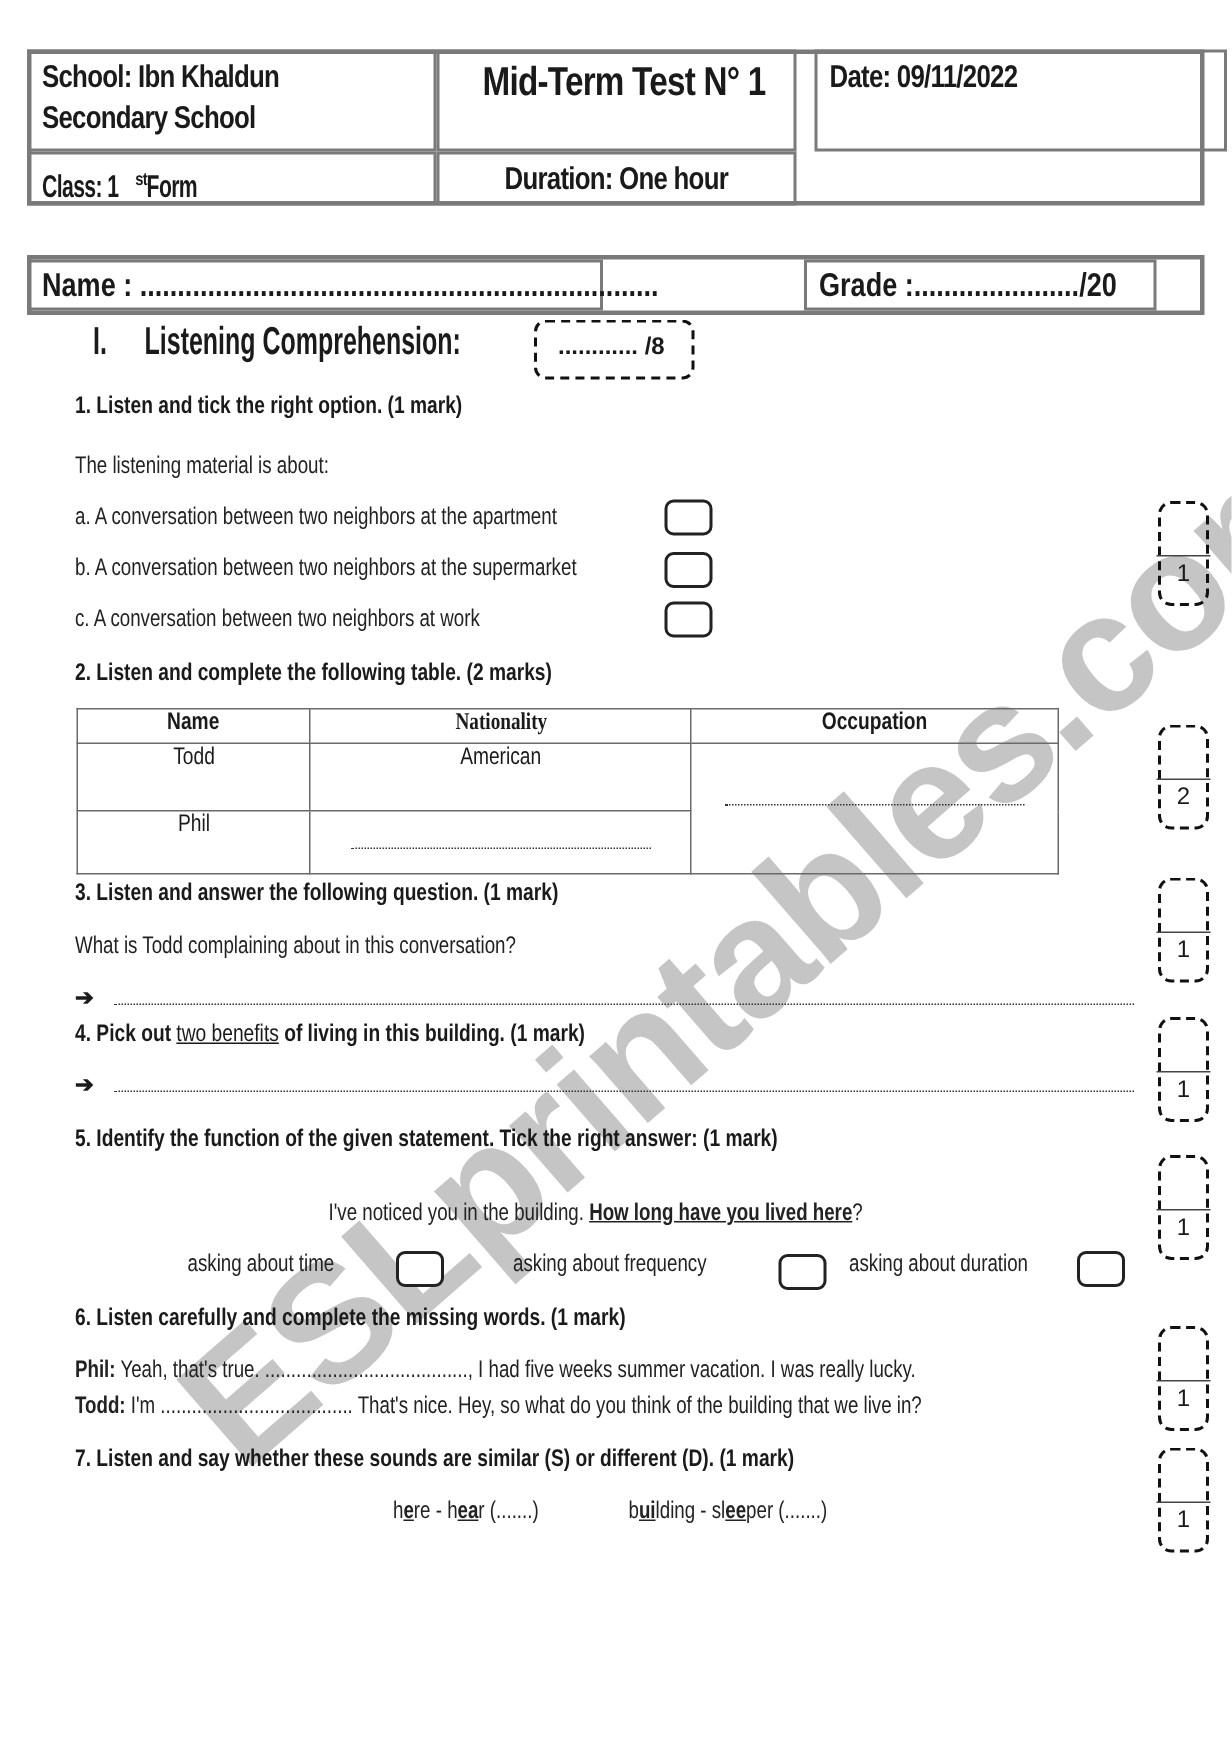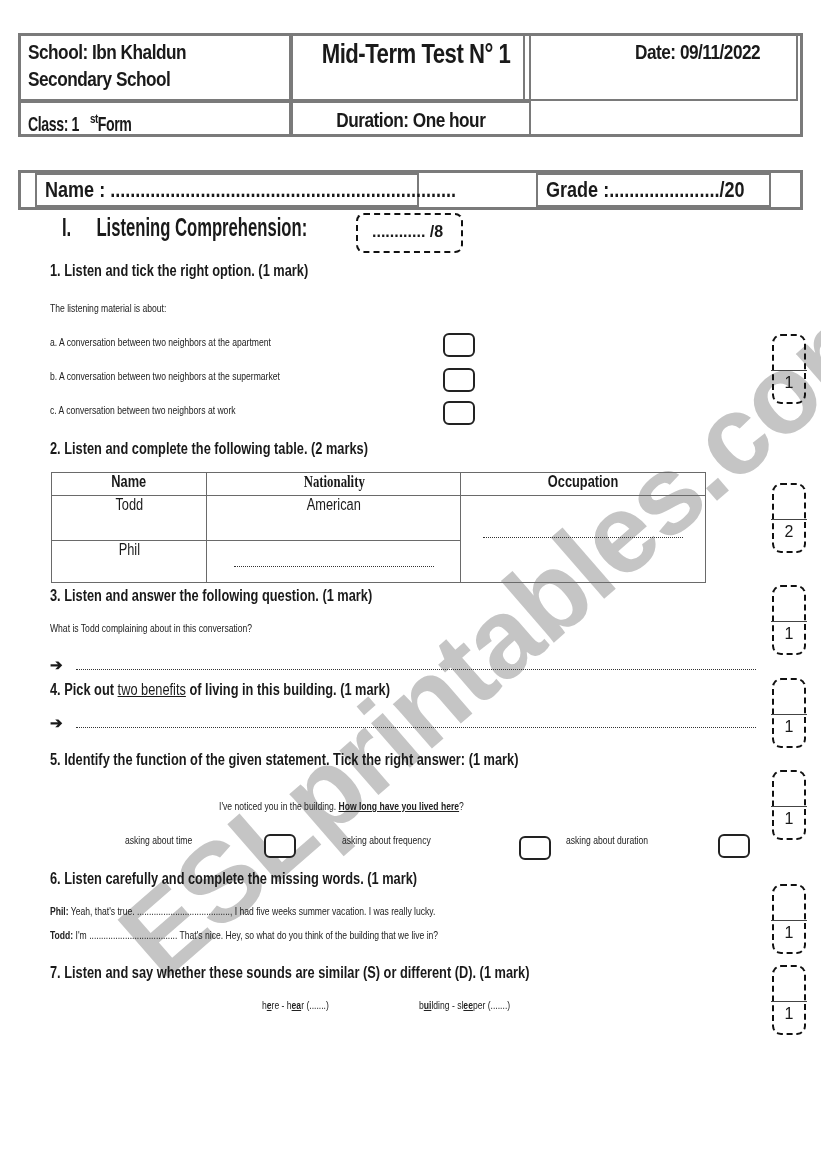--- a/index.html
+++ b/index.html
@@ -19,21 +19,21 @@
   .nb { position: absolute; top: 0; height: 34px; border: 2px solid #7a7a7a; font-weight: bold; font-size: 22px; line-height: 30px; padding-left: 8px; }
   .nb span { display:inline-block; transform: scaleX(0.82); transform-origin:left center; white-space: nowrap; }
 
   .sec-title { position:absolute; left: 62px; top: 212px; font-weight:bold; font-size: 26px; }
   .sec-title span { display:inline-block; transform: scaleX(0.8); transform-origin:left center; white-space:nowrap; }
 
   .dash-score { position:absolute; border: 2px dashed #111; border-radius: 8px; }
 
   .q { position:absolute; left: 50px; font-weight: bold; font-size: 16px; white-space: nowrap; }
   .q span.t { display:inline-block; transform: scaleX(0.8); transform-origin:left center; }
-  .txt { position:absolute; font-size: 11px; white-space: nowrap; color:#222; }
+  .txt { position:absolute; font-size: 16px; white-space: nowrap; color:#222; }
   .txt span.t { display:inline-block; transform: scaleX(0.78); transform-origin:left center; }
 
   .cbox { position:absolute; width: 32px; height: 24px; border: 2px solid #222; border-radius: 6px; background:#fff; }
 
   table.grid { position:absolute; left: 51px; top: 472px; width: 655px; border-collapse: collapse; }
   table.grid td, table.grid th { border: 1px solid #6a6a6a; font-size: 16px; text-align:center; vertical-align: top; }
   table.grid th span, table.grid td span { display:inline-block; transform: scaleX(0.8); }
   .dots { display:inline-block; border-bottom: 1px dotted #333; height: 1px; }
 
   .mark { position:absolute; left: 772px; width: 34px; height: 70px; border: 2px dashed #111; border-radius: 9px; }
@@ -52,33 +52,33 @@
 <div class="watermark" style="left:95px; top:905px;">ESLprintables.com</div>
 
 <div class="hdr">
   <div class="hcell" style="left:-3px; top:-3px; width:273px; height:68px;">
     <span>School: Ibn Khaldun</span><br>
     <span>Secondary School</span>
   </div>
   <div class="hcell center" style="left:270px; top:-3px; width:240px; height:68px; text-align:center; font-size:27px; padding-top:6px;">
     <span>Mid-Term Test N° 1</span>
   </div>
-  <div class="hcell" style="left:502px; top:-3px; width:275px; height:68px;text-align:right;">
+  <div class="hcell" style="left:522px; top:-3px; width:275px; height:68px;">
     <span>Date: 09/11/2022</span>
   </div>
   <div class="hcell" style="left:-3px; top:65px; width:273px; height:36px;">
     <span><span>Class: 1</span><sup style="font-size:12px;">st</sup><span> Form</span></span>
   </div>
   <div class="hcell center" style="left:270px; top:65px; width:240px; height:36px; text-align:center;">
     <span>Duration: One hour</span>
   </div>
 </div>
 
 <div class="namebar">
-  <div class="nb" style="left:-3px; width:384px;margin-left:17px;">
+  <div class="nb" style="left:-3px; width:384px;">
     <span>Name : .....................................................................</span>
   </div>
   <div class="nb" style="left:515px; width:235px;">
     <span>Grade :....................../20</span>
   </div>
 </div>
 
 <div class="sec-title">
   <span><span>I.</span>&nbsp;&nbsp;&nbsp;&nbsp;<span>Listening Comprehension:</span></span>
 </div>

